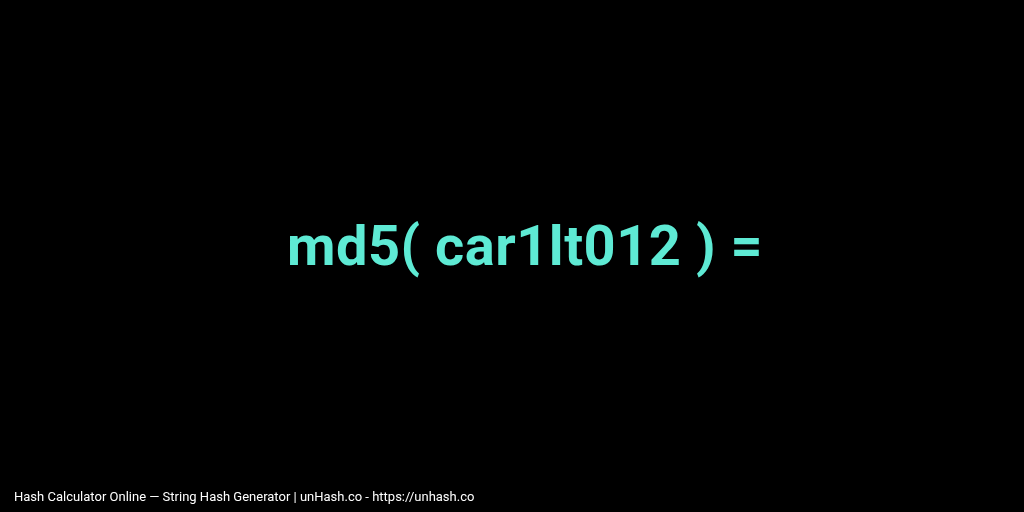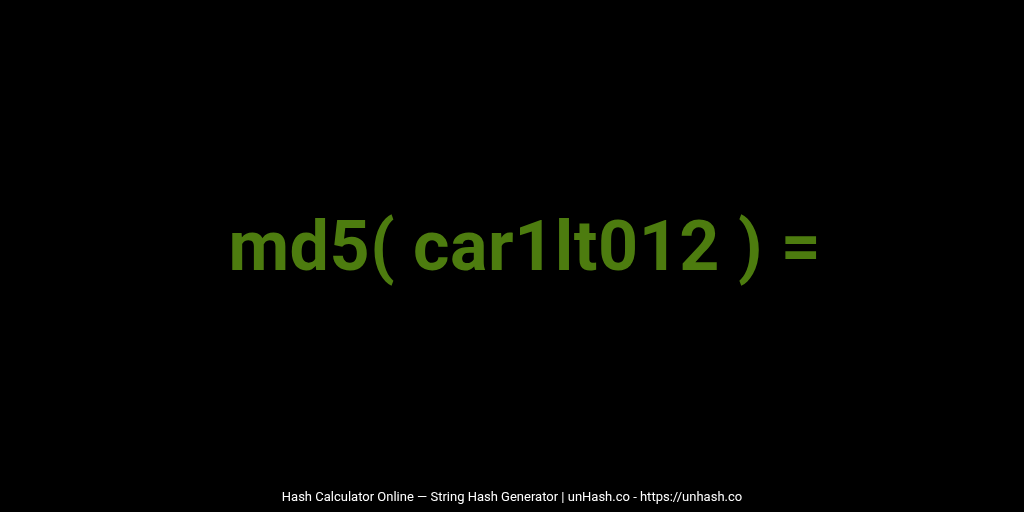--- a/index.html
+++ b/index.html
@@ -21,39 +21,38 @@
     }
     .main-content {
       display: flex;
       flex-direction: column;
       align-items: center;
       justify-content: center;
       gap: 28px;
       margin-top: -20px;
     }
     .hash-expression {
-      color: #4d7c0f;
-      font-size: 70px;
+      color: #5eead4;
+      font-size: 56px;
       font-weight: 700;
       letter-spacing: 0.5px;
       margin-left: 26px;
     }
     .hash-result {
       color: #ffffff;
       font-size: 47px;
       font-weight: 500;
       letter-spacing: 1px;
       font-family: -apple-system, BlinkMacSystemFont, "Segoe UI", Roboto, Helvetica, Arial, sans-serif;
     }
     .footer {
       position: absolute;
       bottom: 8px;
-      left: 0;
+      left: 14px;
       right: 0;
-      text-align: center;
       color: #ffffff;
       font-size: 13px;
       font-weight: 400;
     }
   </style>
 </head>
 <body>
 
 <div class="main-content">
   <div class="hash-expression">md5( car1lt012 ) =</div>

